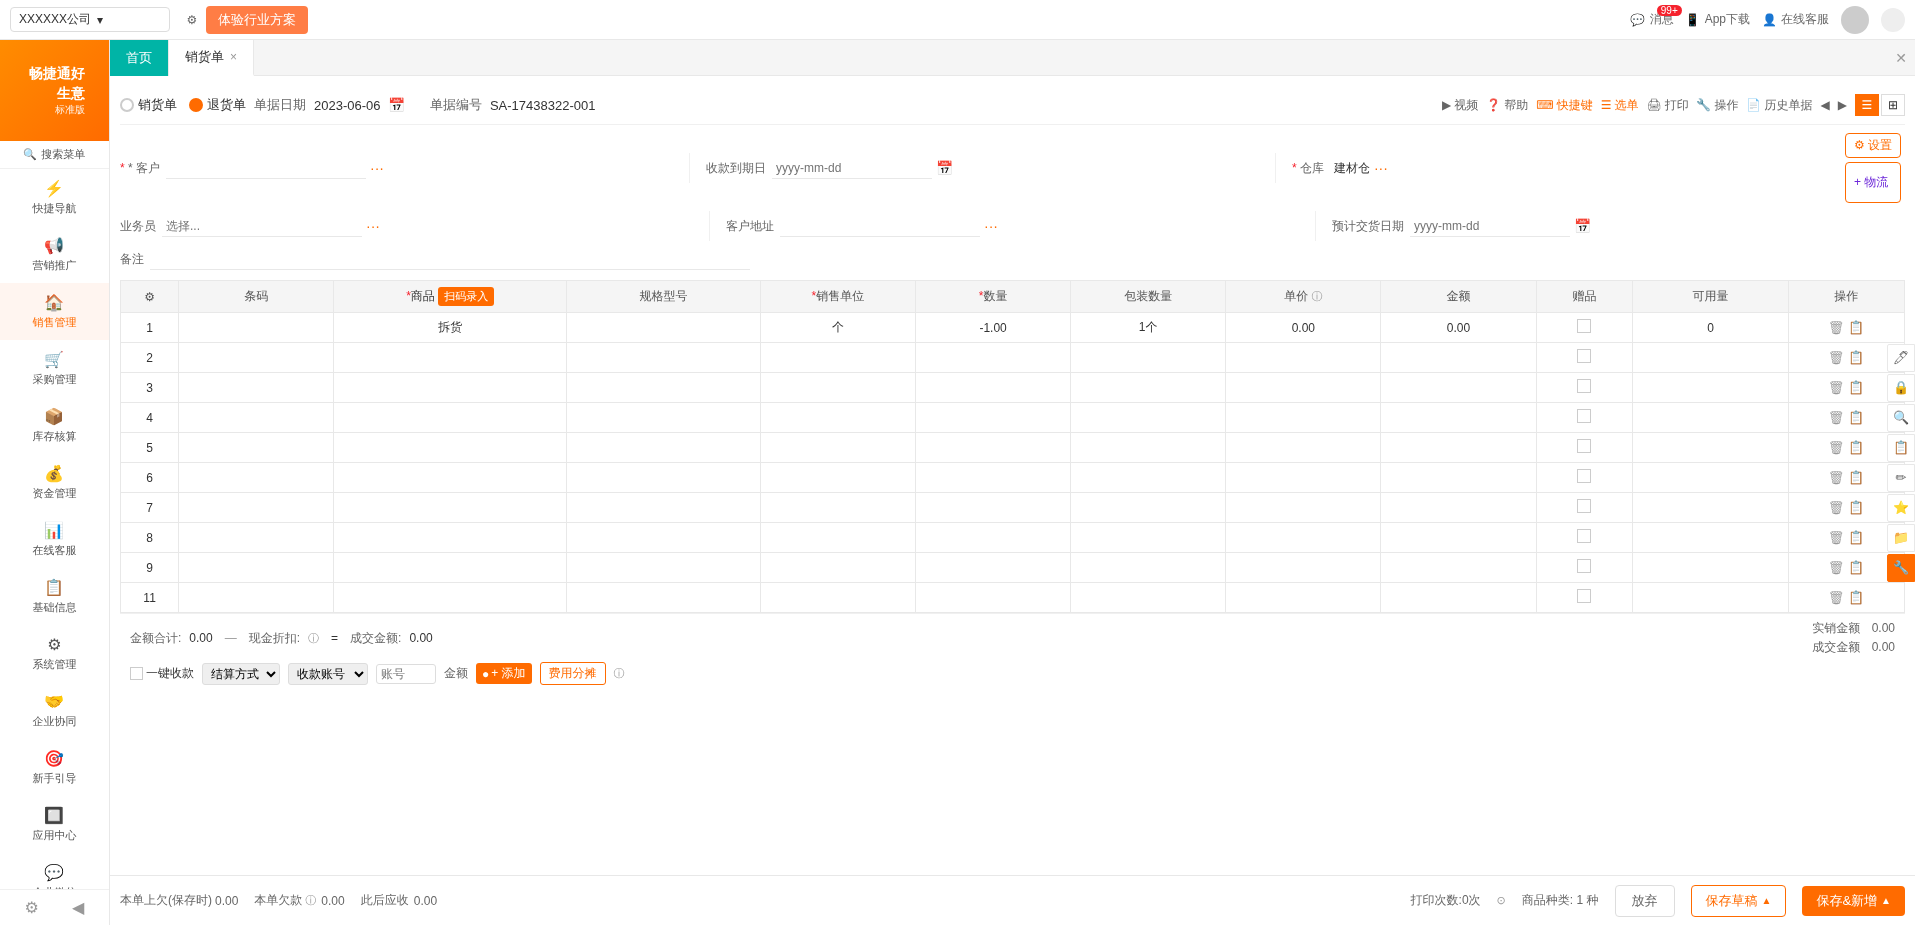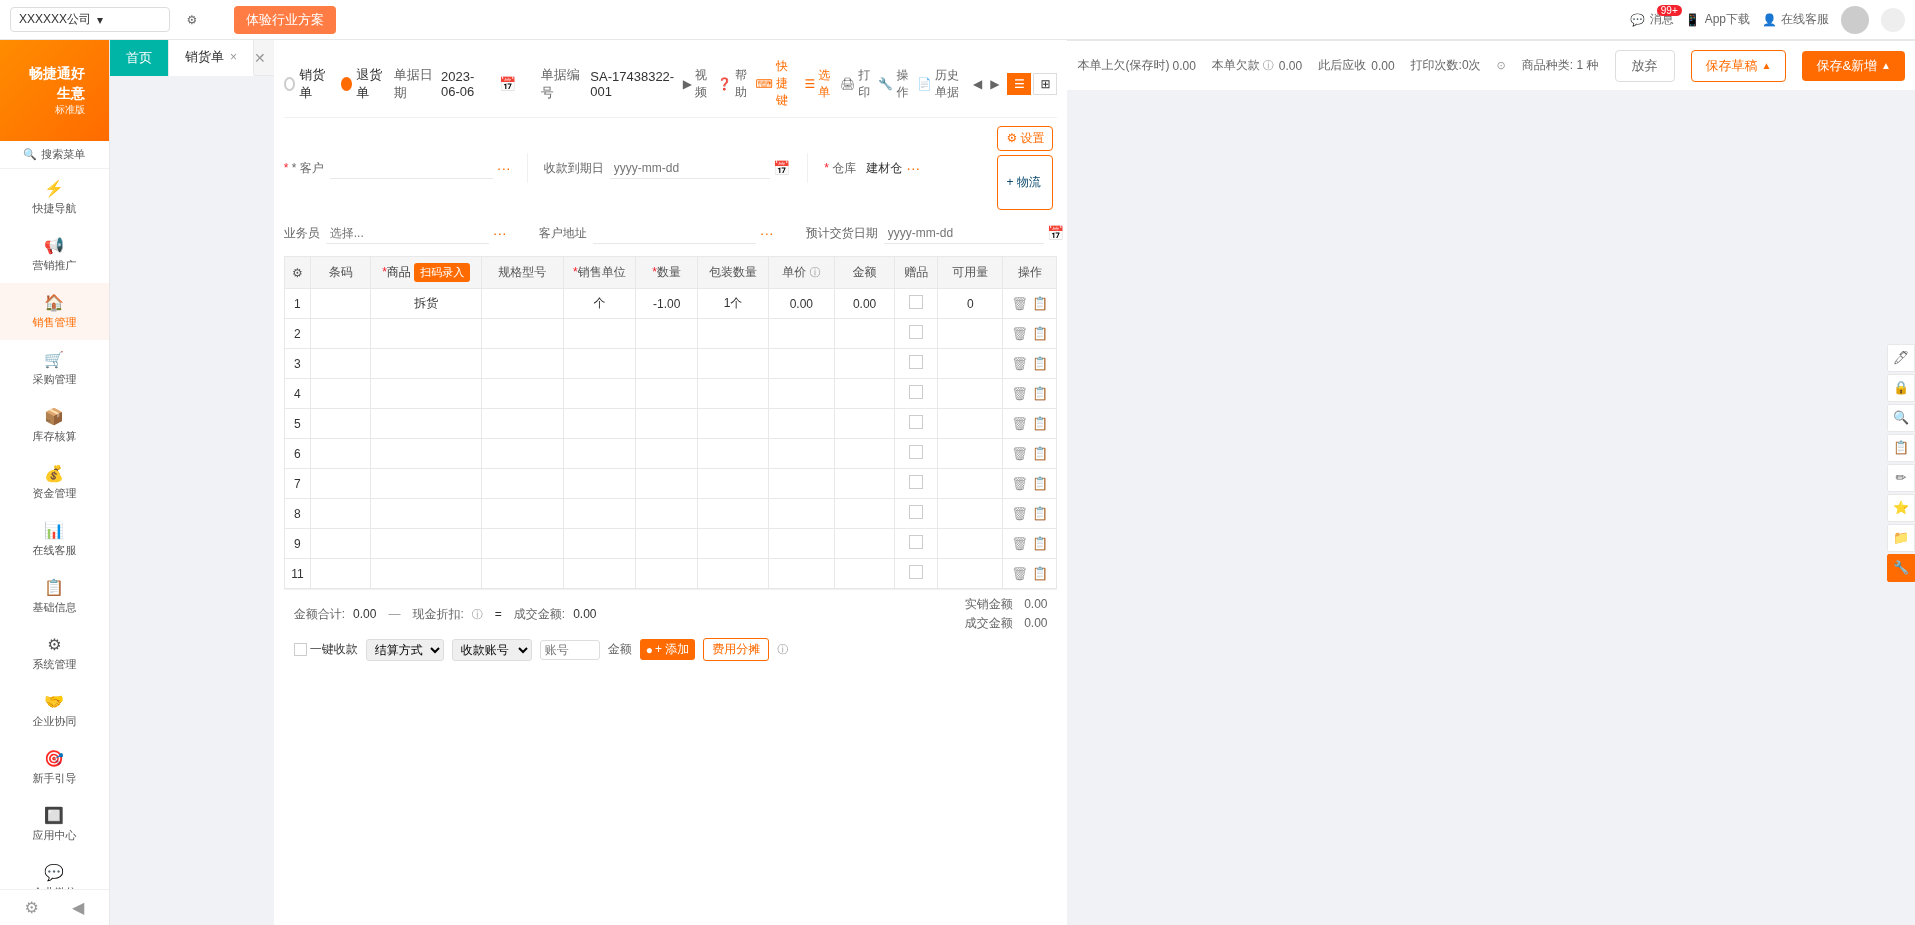--- a/index.html
+++ b/index.html
@@ -3,21 +3,21 @@
   <meta charset="utf-8">
   <style>
     * { box-sizing: border-box; margin: 0; padding: 0; }
     body { font-family: 'Microsoft YaHei', Arial, sans-serif; font-size: 12px; background: #f0f2f5; color: #333; height: 925px; overflow: hidden; }
 
     
     .app-wrapper { display: flex; flex-direction: column; height: 100%; }
     .top-bar { height: 40px; background: #fff; display: flex; align-items: center; padding: 0 10px; border-bottom: 1px solid #e8e8e8; flex-shrink: 0; }
     .main-area { display: flex; flex: 1; overflow: hidden; }
     .sidebar { width: 110px; background: #fff; border-right: 1px solid #e8e8e8; display: flex; flex-direction: column; flex-shrink: 0; }
-    .content-area { flex: 1; display: flex; flex-direction: row; overflow: hidden; }
+    .content-area { flex: 1; display: flex; flex-direction: column; overflow: hidden; }
     .tab-bar { height: 36px; background: #f5f5f5; display: flex; align-items: center; border-bottom: 1px solid #e8e8e8; flex-shrink: 0; }
     .form-area { flex: 1; overflow-y: auto; background: #fff; padding: 10px; }
 
     
     .company-selector { display: flex; align-items: center; gap: 6px; border: 1px solid #ddd; border-radius: 4px; padding: 3px 8px; cursor: pointer; min-width: 160px; }
     .top-bar-actions { margin-left: auto; display: flex; align-items: center; gap: 12px; }
     .experience-btn { background: #ff7d45; color: #fff; border: none; border-radius: 4px; padding: 5px 12px; font-size: 13px; cursor: pointer; }
     .top-icon-item { display: flex; align-items: center; gap: 4px; font-size: 12px; color: #666; cursor: pointer; position: relative; }
     .badge { background: #f5222d; color: #fff; border-radius: 10px; font-size: 10px; padding: 0 4px; position: absolute; top: -6px; right: -8px; }
     .avatar-circle { width: 28px; height: 28px; border-radius: 50%; background: #ccc; }
@@ -61,21 +61,21 @@
 
     
     .form-row { display: flex; align-items: center; margin-bottom: 8px; gap: 0; }
     .form-field { display: flex; align-items: center; flex: 1; }
     .field-label { color: #666; font-size: 12px; white-space: nowrap; padding-right: 6px; }
     .field-input { flex: 1; border: none; border-bottom: 1px solid #e8e8e8; padding: 3px 4px; font-size: 12px; color: #333; outline: none; min-width: 100px; }
     .field-dots { color: #ff6b00; margin-left: 4px; cursor: pointer; font-size: 14px; }
     .field-calendar { color: #ff6b00; margin-left: 4px; cursor: pointer; font-size: 14px; }
     .form-divider { width: 1px; height: 30px; background: #f0f0f0; margin: 0 16px; }
     .set-btn { background: #fff; border: 1px solid #ff6b00; color: #ff6b00; border-radius: 4px; padding: 3px 8px; font-size: 12px; cursor: pointer; display: flex; align-items: center; gap: 3px; }
-    .flow-btn { background: #fff; border: 1px solid #ff6b00; color: #0c4a6e; border-radius: 4px; padding: 18px 8px; font-size: 12px; cursor: pointer; display: flex; align-items: center; gap: 3px; }
+    .flow-btn { background: #fff; border: 1px solid #ff6b00; color: #6d28d9; border-radius: 4px; padding: 11px 8px; font-size: 12px; cursor: pointer; display: flex; align-items: center; gap: 3px; }
 
     
     .data-table { width: 100%; border-collapse: collapse; font-size: 12px; }
     .data-table thead tr { background: #f5f5f5; }
     .data-table th { border: 1px solid #e8e8e8; padding: 6px 4px; text-align: center; font-weight: 500; color: #555; white-space: nowrap; }
     .data-table td { border: 1px solid #e8e8e8; padding: 4px; text-align: center; color: #333; height: 30px; }
     .scan-btn { background: #ff6b00; color: #fff; border: none; border-radius: 3px; padding: 2px 6px; font-size: 11px; cursor: pointer; }
     .qty-red { color: #f5222d; }
     .col-num { width: 30px; color: #999; }
     .col-barcode { width: 80px; }
@@ -129,21 +129,21 @@
 <body>
 
 <div class="app-wrapper">
 
   <div class="top-bar">
     <div class="company-selector">
       <span>XXXXXX公司</span>
       <span>▾</span>
     </div>
     <span class="settings-icon" style="margin-left:8px;">⚙</span>
-    <button class="experience-btn" style="margin-left:28px;">体验行业方案</button>
+    <button class="experience-btn" style="margin-left:0;">体验行业方案</button>
     <div class="top-bar-actions">
       <div class="top-icon-item">
         <span>💬</span>
         <span>消息</span>
         <span class="badge">99+</span>
       </div>
       <div class="top-icon-item">
         <span>📱</span>
         <span>App下载</span>
       </div>
@@ -343,20 +343,24 @@
             <span class="field-dots">···</span>
           </div>
           <div class="form-divider"></div>
           <div class="form-field" style="flex:1.5;">
             <span class="field-label">预计交货日期</span>
             <input class="field-input" placeholder="yyyy-mm-dd" style="max-width: 160px;">
             <span class="field-calendar">📅</span>
           </div>
         </div>
 
+        <div class="form-row" style="margin-bottom:10px;">
+          <span class="field-label">备注</span>
+          <input class="field-input" style="max-width: 600px;">
+        </div>
 
         <div class="table-wrapper">
           <table class="data-table">
             <thead>
               <tr>
                 <th style="width:30px;">⚙</th>
                 <th style="width:80px;">条码</th>
                 <th style="width:120px; color:#333;">
                   <span style="color:#f5222d">*</span>商品
                   <button class="scan-btn">扫码录入</button>

